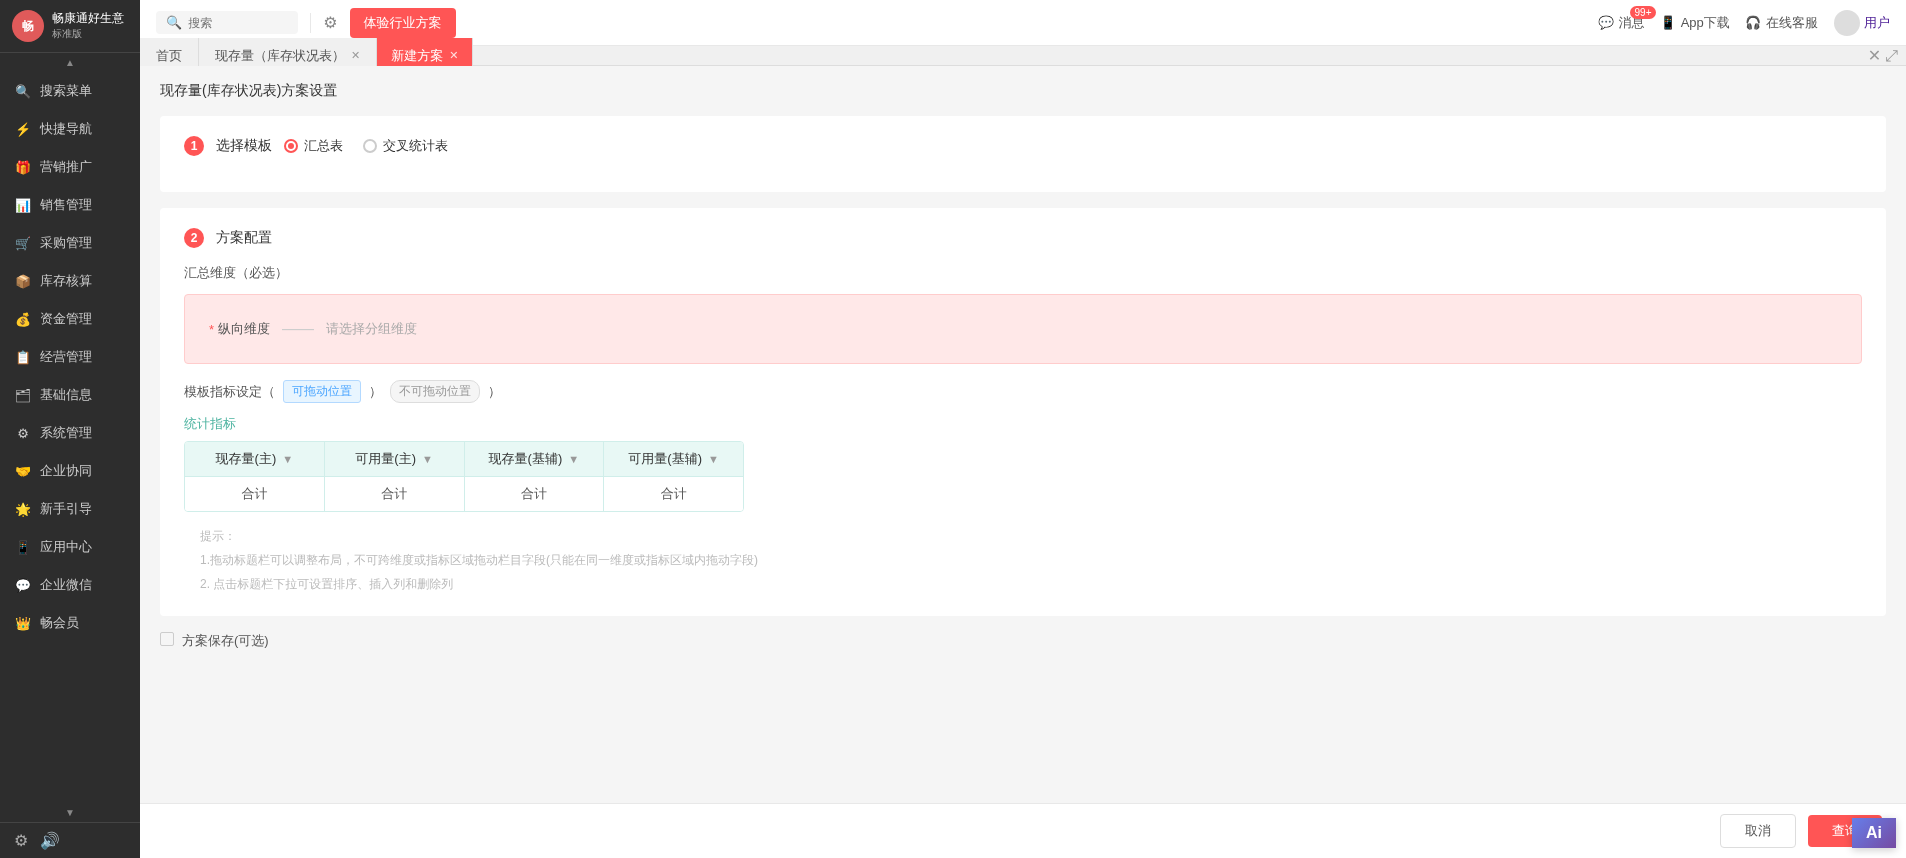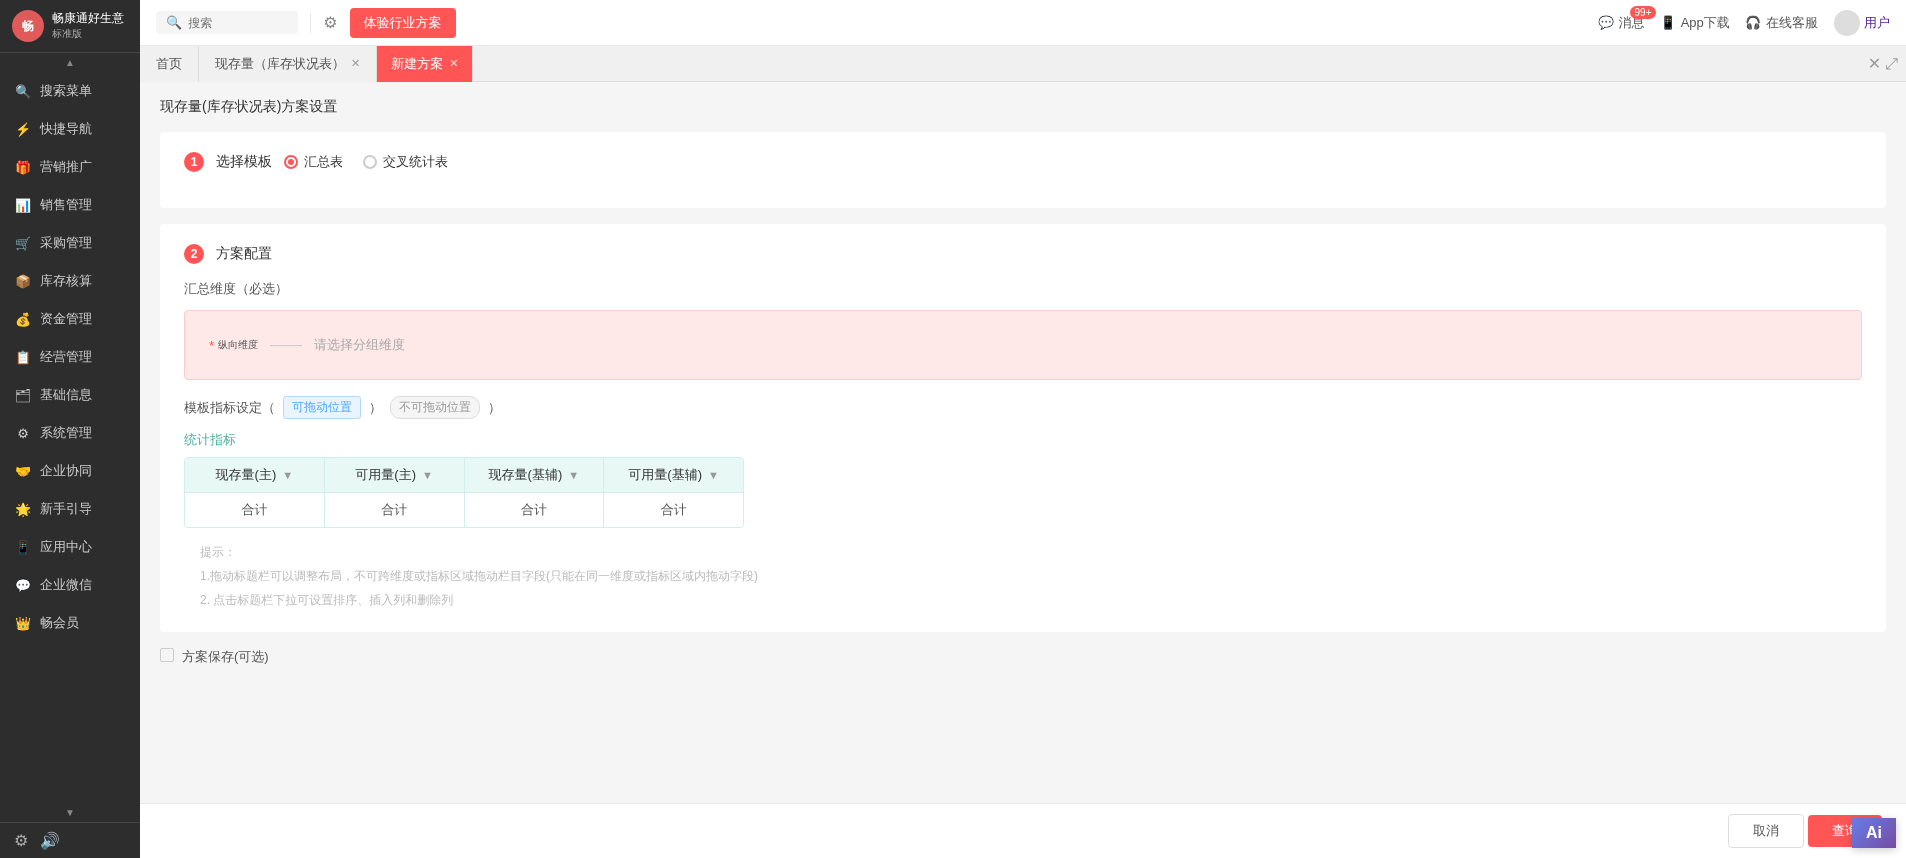--- a/index.html
+++ b/index.html
@@ -74,21 +74,21 @@
       padding: 1px 5px; position: absolute; top: -8px; right: -12px;
     }
     .topbar-app { display: flex; align-items: center; gap: 4px; color: #555; font-size: 13px; cursor: pointer; }
     .topbar-service { display: flex; align-items: center; gap: 4px; color: #555; font-size: 13px; cursor: pointer; }
     .topbar-user { display: flex; align-items: center; gap: 4px; color: #4c1d95; font-size: 13px; cursor: pointer; }
     .user-avatar { width: 26px; height: 26px; background: #ddd; border-radius: 50%; }
 
     
     .tabbar {
       background: #f0f0f0; display: flex; align-items: center;
-      padding: 0 0 0 0; border-bottom: 1px solid #ddd; flex-shrink: 0; height: 36px;
+      padding: 0 0 0 0; border-bottom: 1px solid #ddd; flex-shrink: 0; height: 20px;
     }
     .tab {
       display: flex; align-items: center; gap: 6px; padding: 0 16px;
       height: 36px; cursor: pointer; font-size: 13px; color: #555;
       border-right: 1px solid #ddd; background: #f0f0f0;
     }
     .tab-home { font-size: 13px; }
     .tab-close { color: #999; font-size: 11px; cursor: pointer; }
     .tab-new {
       background: #f55; color: white; display: flex; align-items: center;
@@ -127,21 +127,21 @@
     }
 
     
     .config-label { font-size: 13px; color: #555; margin-bottom: 12px; }
     .dimension-area {
       background: #ffe8e8; border: 1px solid #ffcccc; border-radius: 4px;
       padding: 20px 24px; margin-bottom: 16px; min-height: 70px;
       display: flex; align-items: center;
     }
     .dimension-required { color: #f55; margin-right: 4px; }
-    .dimension-label { color: #555; font-size: 10px; }
+    .dimension-label { color: #555; font-size: 13px; }
     .dimension-line { color: #ccc; margin: 0 12px; font-size: 16px; }
     .dimension-placeholder { color: #aaa; font-size: 13px; }
 
     
     .indicators-setting { margin-bottom: 12px; }
     .indicators-label { font-size: 13px; color: #555; display: flex; align-items: center; gap: 8px; margin-bottom: 12px; }
     .drag-badge {
       background: #e8f5ff; border: 1px solid #b3d9ff; color: #4da6ff;
       border-radius: 3px; padding: 2px 8px; font-size: 12px;
     }
@@ -175,21 +175,21 @@
 
     
     .save-option { display: flex; align-items: flex-start; gap: 8px; font-size: 13px; color: #555; margin-top: 8px; }
     .checkbox { width: 14px; height: 14px; border: 1px solid #ccc; border-radius: 2px; cursor: pointer; flex-shrink: 0; }
 
     
     .bottom-bar {
       position: absolute; bottom: 0; right: 0; left: 0;
       background: #fff; border-top: 1px solid #e8e8e8;
       display: flex; justify-content: flex-end; align-items: center;
-      padding: 10px 24px; gap: 4px;
+      padding: 10px 24px; gap: 12px;
     }
     .btn-cancel {
       background: #fff; border: 1px solid #ddd; color: #555;
       padding: 7px 24px; border-radius: 4px; cursor: pointer; font-size: 13px;
     }
     .btn-query {
       background: #f55; color: white; border: none;
       padding: 7px 24px; border-radius: 4px; cursor: pointer; font-size: 13px;
     }
 

